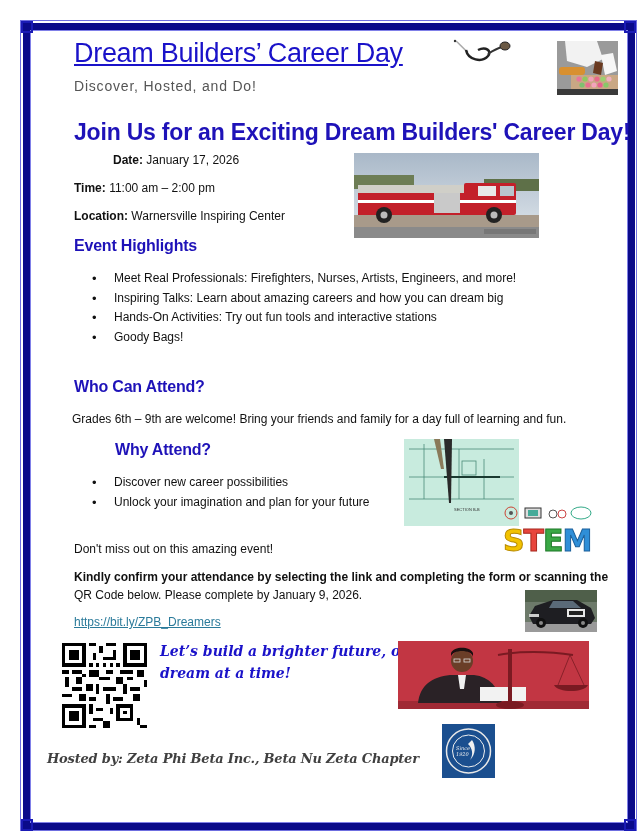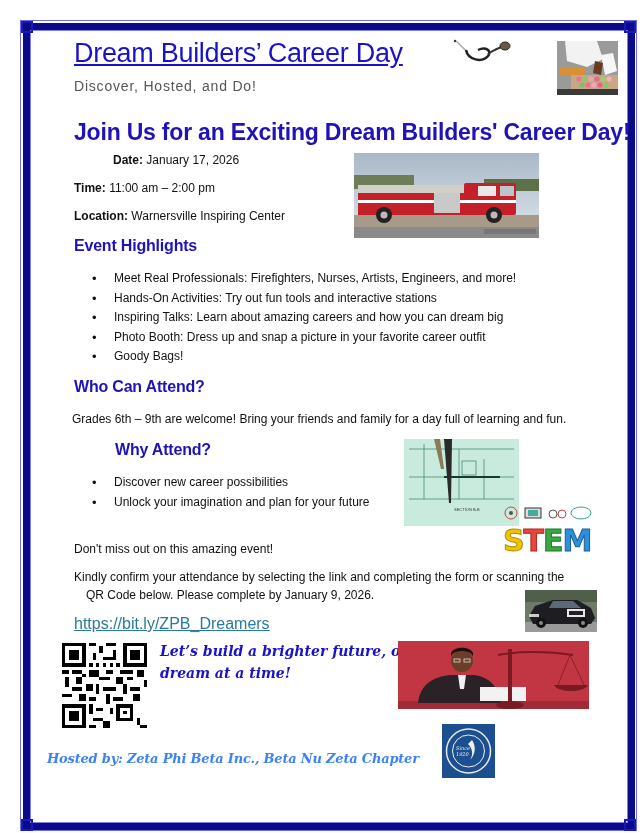--- a/index.html
+++ b/index.html
@@ -11,21 +11,21 @@
   .abs { position:absolute; }
   .title { left:74px; top:38px; font-size:27px; color:#1a12c9; font-family:"Liberation Sans", sans-serif; letter-spacing:-0.3px; white-space:nowrap;text-decoration:underline; }
   .subtitle { left:74px; top:78px; font-size:14px; color:#555; letter-spacing:0.8px; white-space:nowrap; }
   .h1 { left:74px; top:119px; font-size:23px; font-weight:bold; color:#1e12b8; white-space:nowrap; letter-spacing:-0.2px; }
   .h2 { font-size:16px; font-weight:bold; color:#1e12b8; white-space:nowrap; letter-spacing:-0.2px; }
   .body-text { font-size:12px; color:#111; white-space:nowrap; }
   .body-text b { font-weight:bold; }
   ul.bullets { position:absolute; margin:0; padding:0; list-style:none; }
   ul.bullets li { position:relative; font-size:12px; color:#111; padding-left:40px; height:19.5px; line-height:19.5px; white-space:nowrap; }
   ul.bullets li::before { content:"\2022"; position:absolute; left:18px; top:0; font-size:13px; }
-  .link { font-size:16px; color:#2a7a9a; text-decoration:underline; white-space:nowrap; cursor:pointer; }
+  .link { font-size:12px; color:#2a7a9a; text-decoration:underline; white-space:nowrap; cursor:pointer; }
   .script { font-family:"DejaVu Serif", serif; font-style:italic; font-weight:bold; color:#1a12c9; }
   .img-box { position:absolute; overflow:hidden; }
 </style>
 </head>
 <body>
 
 <div class="frame-outer"></div>
 <div class="frame-bar" style="left:22px; top:23px; width:613px; height:7px;"></div>
 <div class="frame-bar" style="left:22px; top:823px; width:613px; height:7px;"></div>
 <div class="frame-bar" style="left:23px; top:22px; width:7px; height:808px;"></div>
@@ -107,23 +107,22 @@
       <circle cx="30" cy="62" r="3.5" fill="#bbb"></circle>
     <circle cx="140" cy="62" r="8" fill="#222"></circle>
       <circle cx="140" cy="62" r="3.5" fill="#bbb"></circle>
     <rect x="130" y="76" width="52" height="5" fill="#777"></rect>
   </svg>
 </div>
 
 <div class="abs h2" style="left:74px; top:237px;">Event Highlights</div>
 <ul class="bullets" style="left:74px; top:269px;">
   <li>Meet Real Professionals: Firefighters, Nurses, Artists, Engineers, and more!</li>
+  <li>Inspiring Talks: Learn about amazing careers and how you can dream big</li>
   <li>Hands-On Activities: Try out fun tools and interactive stations</li>
-  <li>Inspiring Talks: Learn about amazing careers and how you can dream big</li>
-  <li>Photo Booth: Dress up and snap a picture in your favorite career outfit</li>
   <li>Goody Bags!</li>
 </ul>
 
 <div class="abs h2" style="left:74px; top:378px;">Who Can Attend?</div>
 <div class="abs body-text" style="left:72px; top:412px;">Grades 6th – 9th are welcome! Bring your friends and family for a day full of learning and fun.</div>
 
 <div class="abs h2" style="left:74px; top:441px;margin-left:41px;">Why Attend?</div>
 <ul class="bullets" style="left:74px; top:473px;">
   <li>Discover new career possibilities</li>
   <li>Unlock your imagination and plan for your future</li>
@@ -161,22 +160,22 @@
     <ellipse cx="78" cy="8" rx="10" ry="6" fill="none" stroke="#3a8" stroke-width="1"></ellipse>
   </svg>
   <div style="display:flex; gap:0; font-family:'DejaVu Sans', sans-serif; font-weight:bold; font-size:30px; line-height:30px; margin-top:1px; letter-spacing:-1px;">
     <span style="color:#f2c200; -webkit-text-stroke:1px #b88a00;">S</span>
     <span style="color:#e8453c; -webkit-text-stroke:1px #a82a20;">T</span>
     <span style="color:#3aa845; -webkit-text-stroke:1px #1f7a2a;">E</span>
     <span style="color:#2f8fd8; -webkit-text-stroke:1px #1a5f9a;">M</span>
   </div>
 </div>
 
-<div class="abs body-text" style="left:74px; top:570px;">Kindly confirm your attendance by selecting the link and completing the form or scanning the</div>
-<div class="abs body-text" style="left:86px; top:588px;">QR Code below.  Please complete by January 9, 2026.</div>
+<div class="abs body-text" style="left:74px; top:570px;font-weight:bold;">Kindly confirm your attendance by selecting the link and completing the form or scanning the</div>
+<div class="abs body-text" style="left:74px; top:588px;">QR Code below.  Please complete by January 9, 2026.</div>
 <a class="abs link" style="left:74px; top:615px;">https://bit.ly/ZPB_Dreamers</a>
 
 <div class="img-box" style="left:525px; top:590px; width:72px; height:42px;">
   <svg width="72" height="42" viewBox="0 0 72 42">
     <rect width="72" height="42" fill="#6d7a6a"></rect>
     <rect x="0" y="0" width="72" height="12" fill="#4f5f4a"></rect>
     <rect x="0" y="32" width="72" height="10" fill="#9a9a9a"></rect>
     <path d="M4 26 L10 16 L28 10 L52 10 L66 18 L70 28 L66 34 L8 34 Z" fill="#1e1e22"></path>
     <path d="M28 11 L48 11 L56 18 L24 18 Z" fill="#5a6a78"></path>
     <rect x="42" y="19" width="18" height="8" fill="#e8e8e8"></rect>
@@ -269,21 +268,21 @@
     <rect x="82" y="46" width="46" height="14" fill="#f2f2f2"></rect>
     <rect x="110" y="8" width="4" height="56" fill="#7a1a22"></rect>
     <path d="M100 14 C120 10, 150 10, 175 14" stroke="#7a1a22" stroke-width="2" fill="none"></path>
     <line x1="172" y1="14" x2="160" y2="44" stroke="#7a1a22" stroke-width="0.8"></line>
     <line x1="172" y1="14" x2="186" y2="44" stroke="#7a1a22" stroke-width="0.8"></line>
     <path d="M156 44 L190 44 C186 52, 160 52, 156 44 Z" fill="#7a1a22"></path>
     <ellipse cx="112" cy="64" rx="14" ry="4" fill="#7a1a22"></ellipse>
   </svg>
 </div>
 
-<div class="abs" style="left:47px; top:751px; font-family:'DejaVu Serif', serif; font-style:italic; font-weight:bold; font-size:13px; color:#3b82f6; white-space:nowrap; letter-spacing:-0.2px;">Hosted by: Zeta Phi Beta Inc., Beta Nu Zeta Chapter</div>
+<div class="abs" style="left:47px; top:751px; font-family:'DejaVu Serif', serif; font-style:italic; font-weight:bold; font-size:13px; color:#404040; white-space:nowrap; letter-spacing:-0.2px;">Hosted by: Zeta Phi Beta Inc., Beta Nu Zeta Chapter</div>
 
 <div class="abs" style="left:442px; top:724px; width:53px; height:54px; background:#1b4f8f;">
   <svg width="53" height="54" viewBox="0 0 53 54">
     <rect width="53" height="54" fill="#1b4f8f"></rect>
     <circle cx="26.5" cy="27" r="22" fill="none" stroke="#e8e8e8" stroke-width="1.5"></circle>
     <circle cx="26.5" cy="27" r="16" fill="#1b4f8f" stroke="#f0f0f0" stroke-width="1"></circle>
     <path d="M30 16 C34 22, 34 30, 28 36 C32 30, 30 24, 26 20 Z" fill="#f0f0f0"></path>
     <text x="14" y="26" font-size="5" fill="#f0f0f0" font-style="italic" font-family="DejaVu Serif, serif">Since</text>
     <text x="14" y="32" font-size="5" fill="#f0f0f0" font-style="italic" font-family="DejaVu Serif, serif">1920</text>
   </svg>

